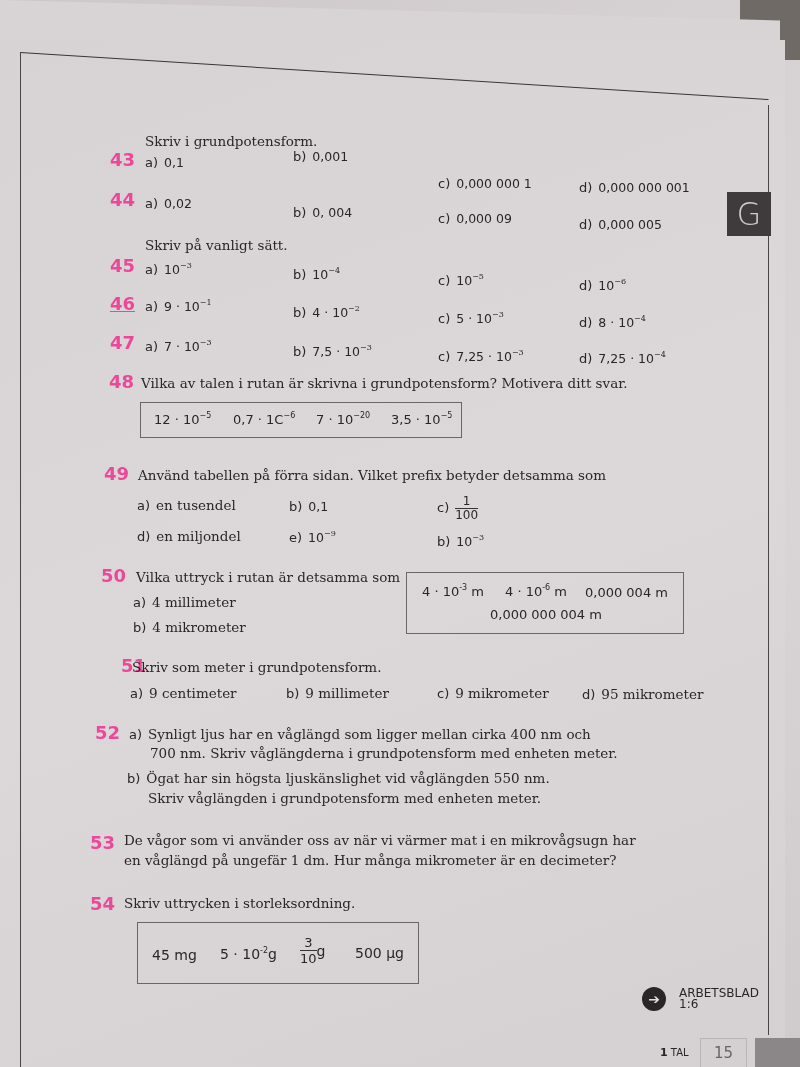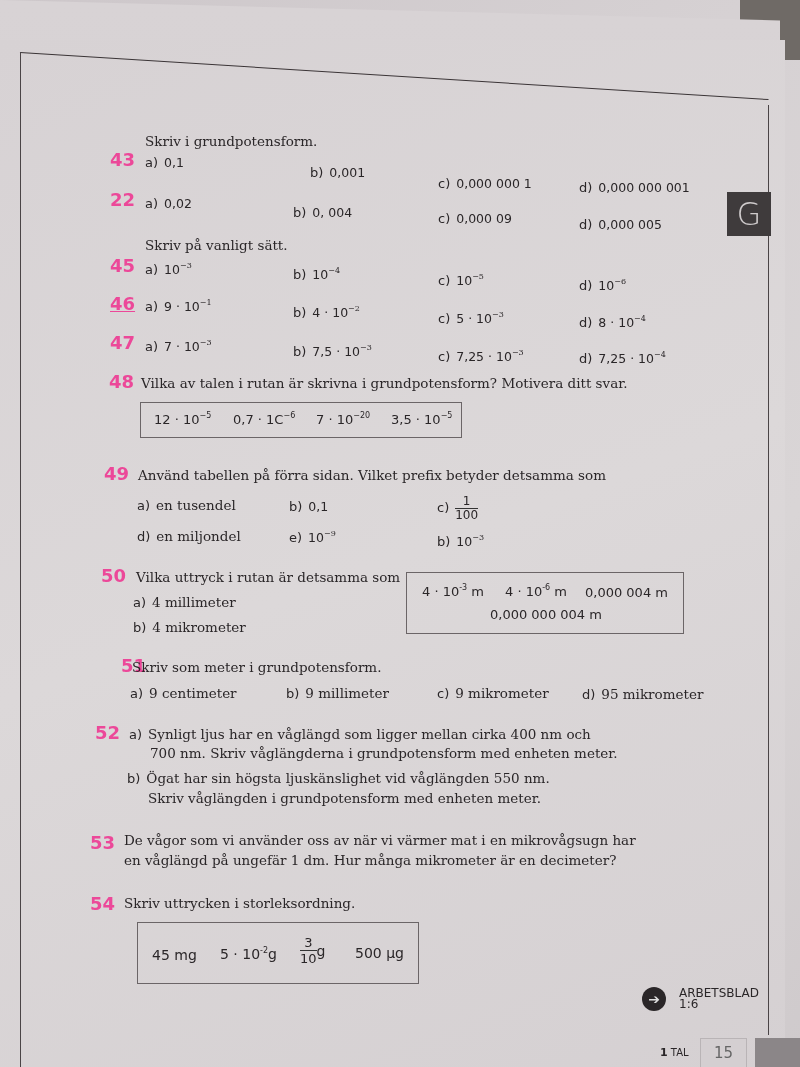--- a/index.html
+++ b/index.html
@@ -48,25 +48,25 @@
 <div class="frame-top"></div>
 <div class="frame-left"></div>
 <div class="frame-right"></div>
 
 <div class="g-tab">G</div>
 
 <div class="txt" style="left:145px;top:133px;">Skriv i grundpotensform.</div>
 
 <div class="num" style="left:110px;top:149px;">43</div>
 <div class="txt" style="left:145px;top:154px;"><span class="lbl">a)</span><span class="sans">0,1</span></div>
-<div class="txt" style="left:293px;top:164px;margin-left:17px;"><span class="lbl">b)</span><span class="sans">0,001</span></div>
+<div class="txt" style="left:293px;top:148px;"><span class="lbl">b)</span><span class="sans">0,001</span></div>
 <div class="txt" style="left:438px;top:175px;"><span class="lbl">c)</span><span class="sans">0,000 000 1</span></div>
 <div class="txt" style="left:579px;top:179px;"><span class="lbl">d)</span><span class="sans">0,000 000 001</span></div>
 
-<div class="num" style="left:110px;top:189px;">22</div>
+<div class="num" style="left:110px;top:189px;">44</div>
 <div class="txt" style="left:145px;top:195px;"><span class="lbl">a)</span><span class="sans">0,02</span></div>
 <div class="txt" style="left:293px;top:204px;"><span class="lbl">b)</span><span class="sans">0, 004</span></div>
 <div class="txt" style="left:438px;top:210px;"><span class="lbl">c)</span><span class="sans">0,000 09</span></div>
 <div class="txt" style="left:579px;top:216px;"><span class="lbl">d)</span><span class="sans">0,000 005</span></div>
 
 <div class="txt" style="left:145px;top:237px;">Skriv på vanligt sätt.</div>
 
 <div class="num" style="left:110px;top:255px;">45</div>
 <div class="txt" style="left:145px;top:261px;"><span class="lbl">a)</span><span class="sans">10</span><sup>−3</sup></div>
 <div class="txt" style="left:293px;top:266px;"><span class="lbl">b)</span><span class="sans">10</span><sup>−4</sup></div>

